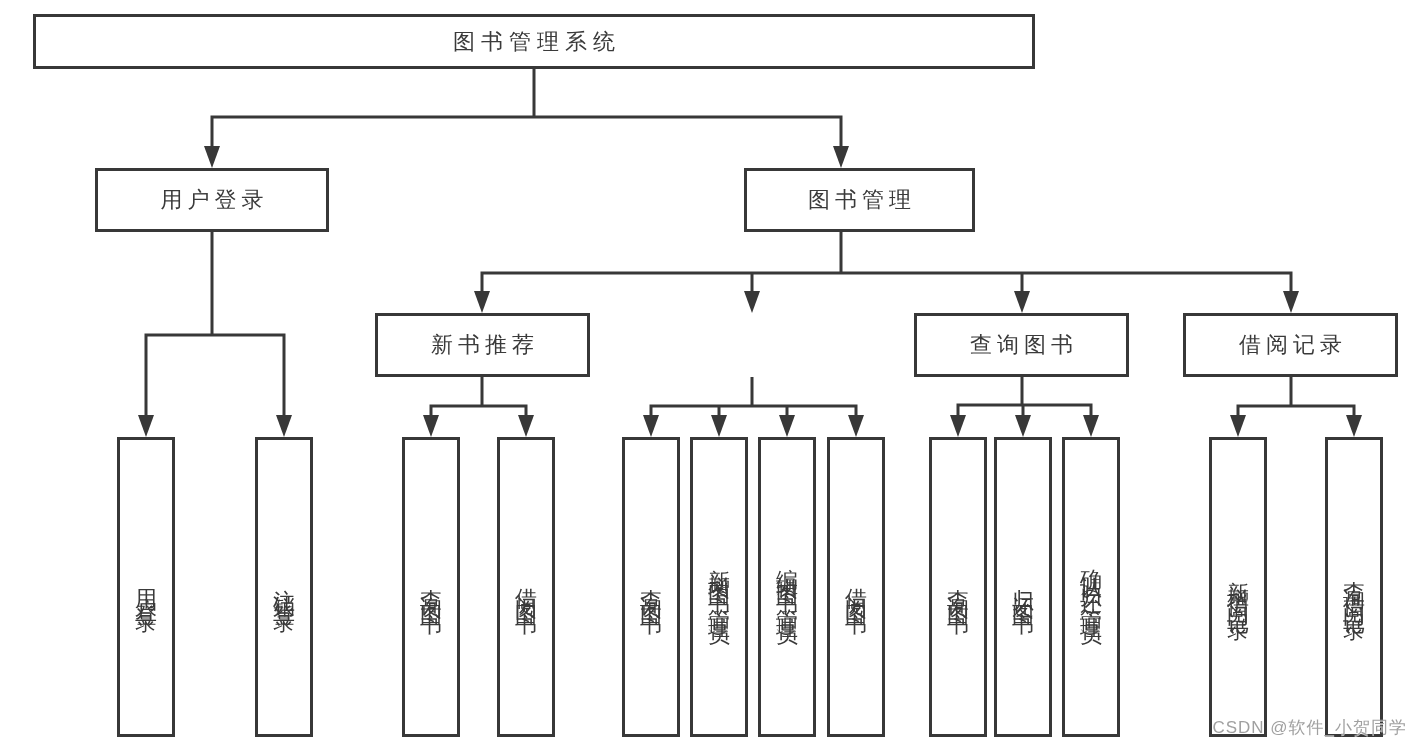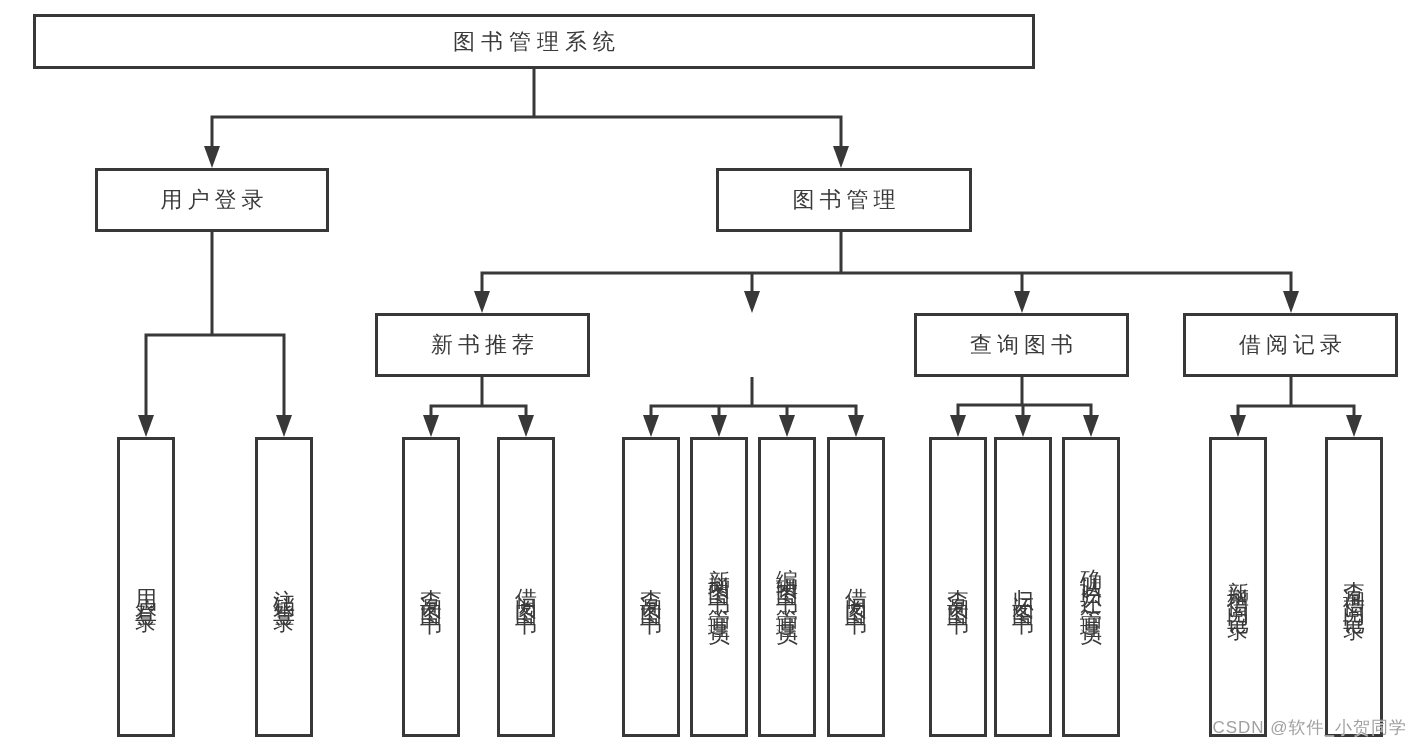--- a/index.html
+++ b/index.html
@@ -103,21 +103,21 @@
       <polygon points="1071,415 1087,415 1079,437"></polygon>
 
       <polygon points="1218,415 1234,415 1226,437"></polygon>
       <polygon points="1334,415 1350,415 1342,437"></polygon>
     </g>
   </svg>
 
   <div class="node" style="left:21px; top:14px; width:1002px; height:55px; letter-spacing:6px; text-indent:6px;">图书管理系统</div>
 
   <div class="node lvl2" style="left:83px; width:234px;">用户登录</div>
-  <div class="node lvl2" style="left:704px; width:256px;">图书管理</div>
+  <div class="node lvl2" style="left:732px; width:231px;">图书管理</div>
 
   <div class="node lvl3" style="left:363px;text-align:center;">新书推荐</div>
   <div class="node lvl3" style="left:902px;">查询图书</div>
   <div class="node lvl3" style="left:1171px;">借阅记录</div>
 
   <div class="node leaf" style="left:105px;">用户登录</div>
   <div class="node leaf" style="left:243px;">注销登录</div>
 
   <div class="node leaf" style="left:390px;">查询图书</div>
   <div class="node leaf" style="left:485px;">借阅图书</div>

